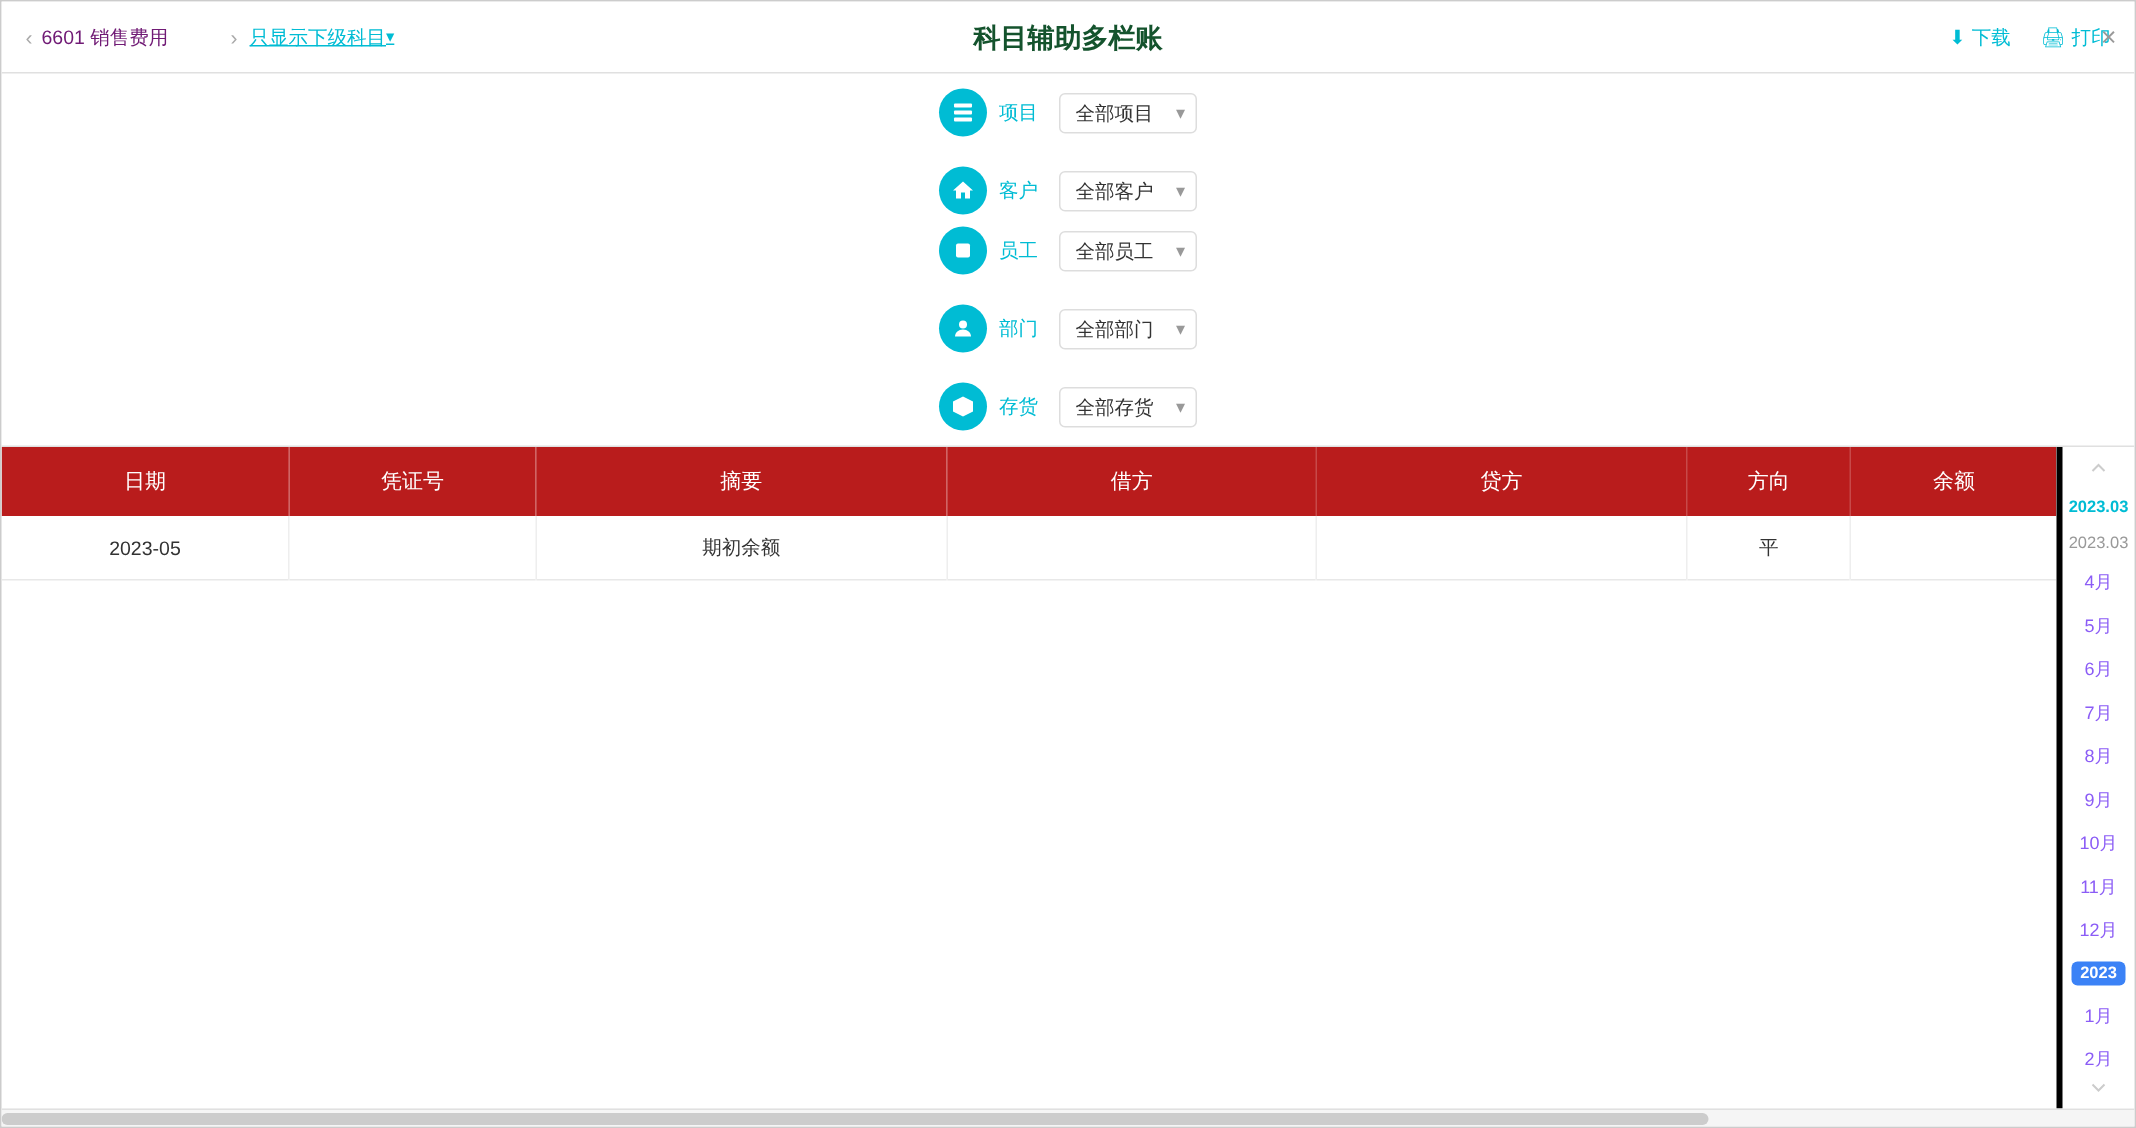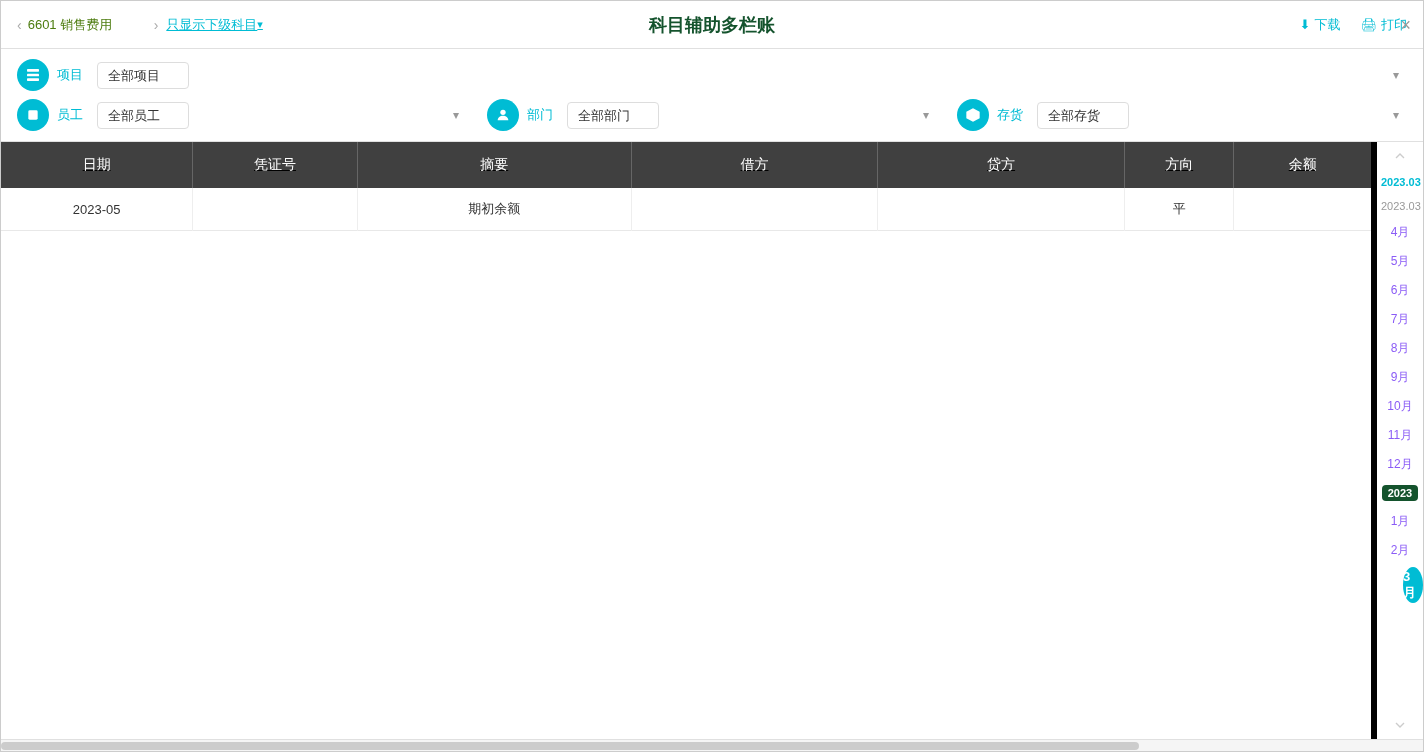--- a/index.html
+++ b/index.html
@@ -39,21 +39,21 @@
       gap: 6px;
     }
     .nav-arrow {
       color: #aaa;
       cursor: pointer;
       font-size: 14px;
       user-select: none;
     }
     .account-code {
       font-size: 13px;
-      color: #4d7c0f;
+      color: #701a75;
       font-weight: 500;
       min-width: 120px;
     }
     .show-sub-btn {
       display: flex;
       align-items: center;
       gap: 0;
       color: #00bcd4;
       text-decoration: underline;
       cursor: pointer;
@@ -101,20 +101,21 @@
       background: #fff;
       border-bottom: 1px solid #e0e0e0;
       display: flex;
       flex-direction: column;
       gap: 8px;
     }
     .filter-row {
       display: flex;
       align-items: center;
       gap: 20px;
+      flex-direction: column;
     }
     .filter-item {
       display: flex;
       align-items: center;
       gap: 8px;
       flex: 1;
     }
     .filter-icon {
       width: 32px;
       height: 32px;
@@ -165,22 +166,21 @@
       flex: 1;
       overflow: auto;
       position: relative;
     }
     .data-table {
       width: 100%;
       border-collapse: collapse;
       table-layout: fixed;
     }
     .data-table thead tr {
-      background: #404040;
-      text-decoration: underline;
+      background: #b91c1c;
     }
     .data-table thead th {
       color: #fff;
       padding: 14px 12px;
       text-align: center;
       font-weight: 500;
       font-size: 14px;
       border-right: 1px solid rgba(255,255,255,0.2);
     }
     .data-table thead th:last-child {
@@ -227,21 +227,21 @@
       border-radius: 4px;
     }
     
     .timeline-sidebar {
       position: absolute;
       right: 0;
       top: 0;
       width: 52px;
       height: 100%;
       background: #fff;
-      border-left: 6px solid #000000;
+      border-left: 4px solid #000000;
       display: flex;
       flex-direction: column;
       align-items: flex-start;
       overflow: hidden;
       z-index: 10;
     }
     .timeline-scroll-up, .timeline-scroll-down {
       width: 100%;
       padding: 6px 0;
       display: flex;
@@ -268,21 +268,21 @@
       font-size: 12px;
       color: #8b5cf6;
       cursor: pointer;
       white-space: nowrap;
     }
     .timeline-item.highlighted {
       color: #00bcd4;
       font-weight: 600;
     }
     .year-badge {
-      background: #14532d;
+      background: #3b82f6;
       color: #fff;
       border-radius: 4px;
       padding: 2px 6px;
       font-size: 11px;
       font-weight: 600;
       margin: 4px auto;
       display: inline-block;
     }
   </style>
 </head>
@@ -324,20 +324,33 @@
           <svg width="16" height="16" viewBox="0 0 24 24" fill="white">
               <rect x="3" y="3" width="18" height="4" rx="1"></rect>
               <rect x="3" y="10" width="18" height="4" rx="1"></rect>
               <rect x="3" y="17" width="18" height="4" rx="1"></rect>
             </svg>
         </div>
         <span class="filter-label">项目</span>
         <div class="select-wrapper">
           <select class="filter-select">
             <option>全部项目</option>
+          </select>
+        </div>
+      </div>
+      <div class="filter-item">
+        <div class="filter-icon" style="background:#00bcd4;">
+          <svg width="16" height="16" viewBox="0 0 24 24" fill="white">
+              <path d="M10 20v-6h4v6h5v-8h3L12 3 2 12h3v8z"></path>
+            </svg>
+        </div>
+        <span class="filter-label">客户</span>
+        <div class="select-wrapper">
+          <select class="filter-select">
+            <option>全部客户</option>
           </select>
         </div>
       </div>
     </div>
 
     <div class="filter-row">
       <div class="filter-item">
         <div class="filter-icon" style="background:#00bcd4;">
           <svg width="16" height="16" viewBox="0 0 24 24" fill="white">
               <rect x="5" y="5" width="14" height="14" rx="2"></rect>

